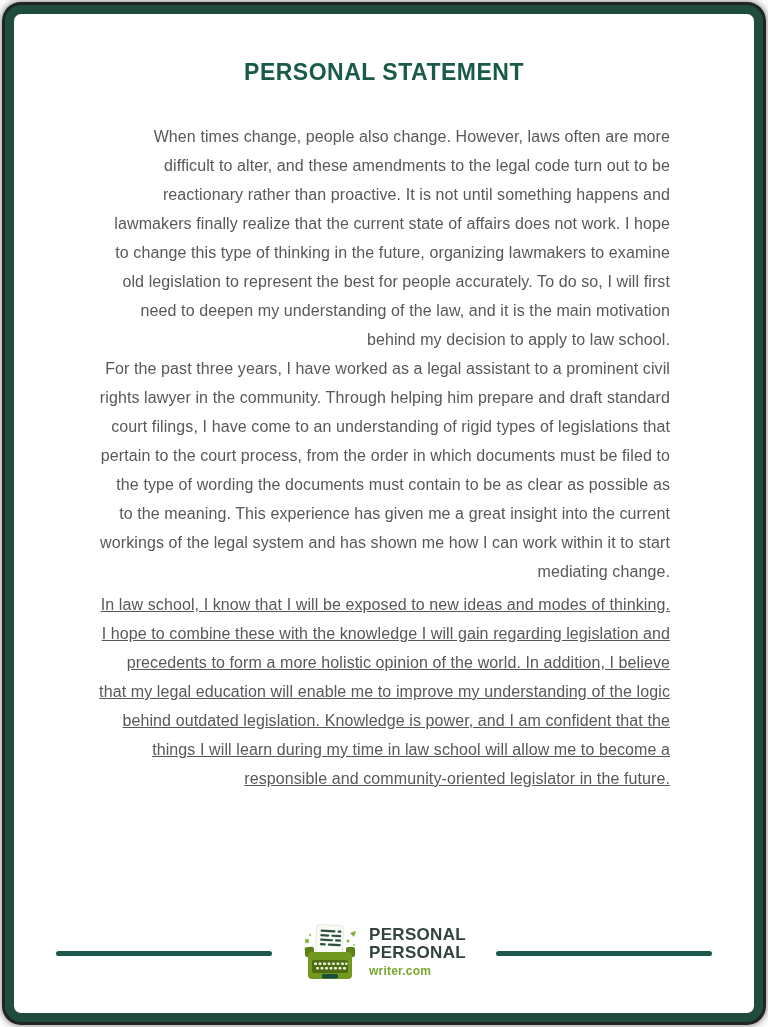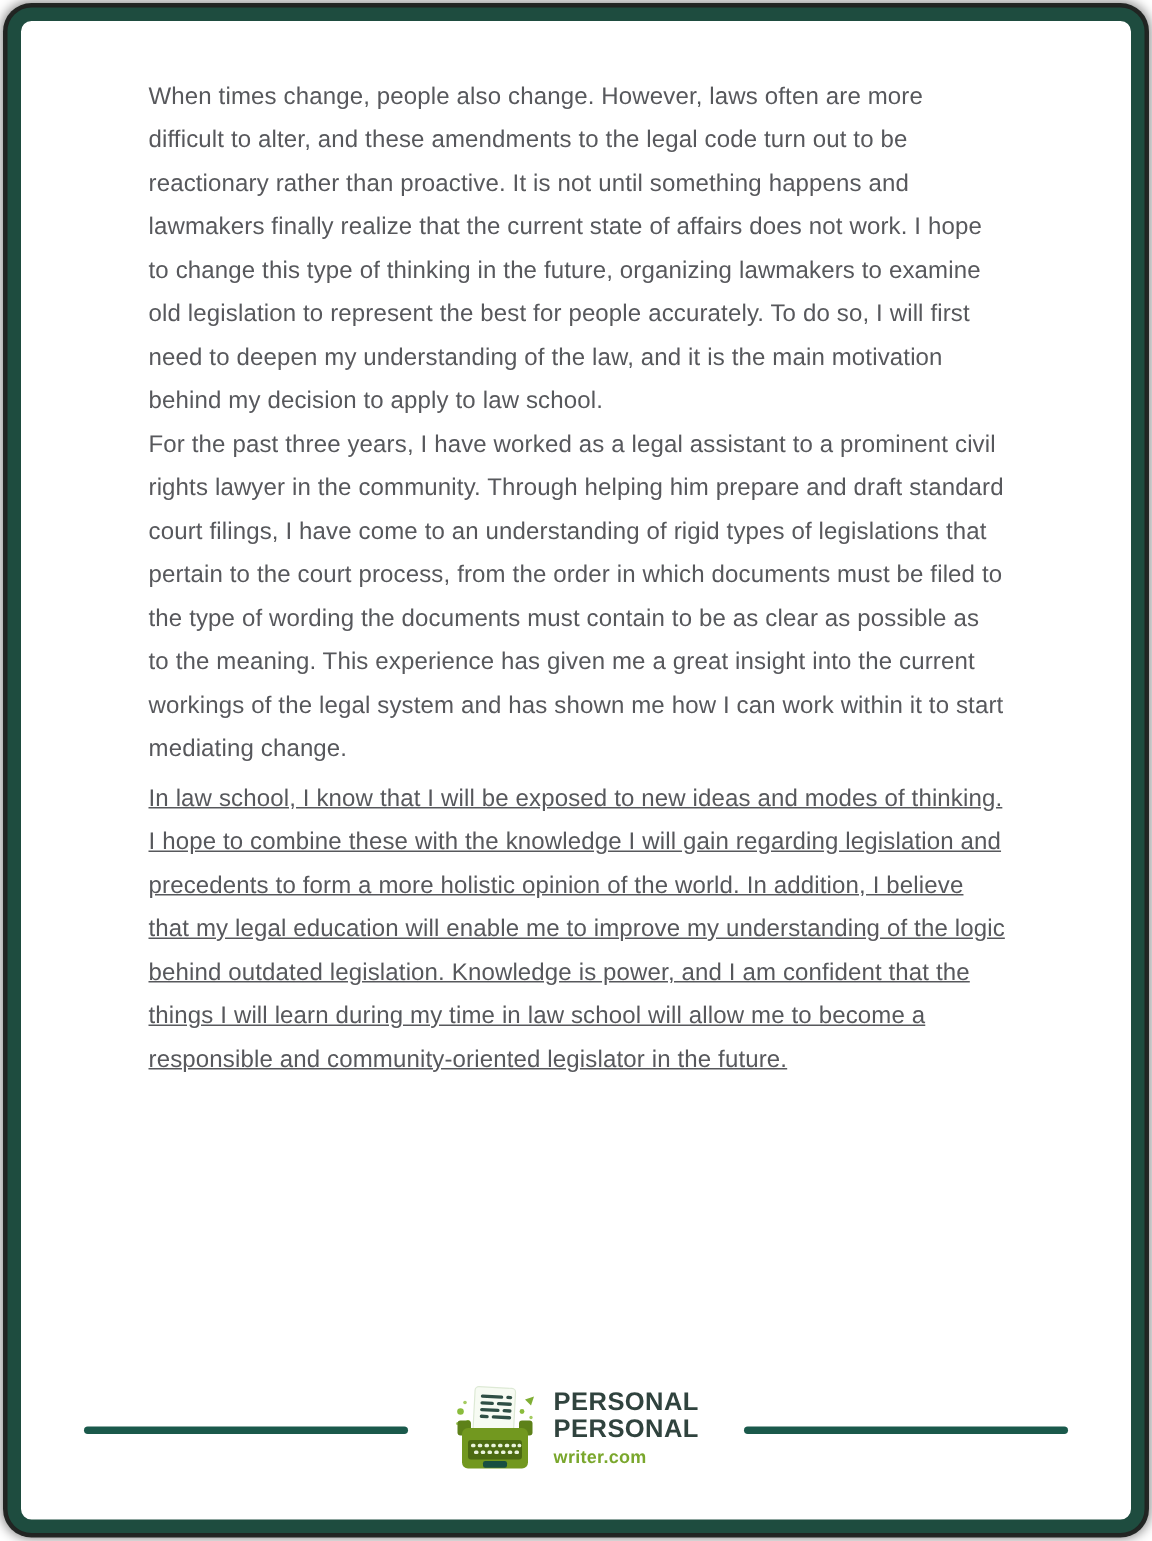--- a/index.html
+++ b/index.html
@@ -26,20 +26,21 @@
     font-size: 23px;
     line-height: 45px;
     letter-spacing: 0.5px;
   }
   .doc-body {
     margin: 27px 84px 0 85px;
     color: #57585c;
     font-size: 16px;
     line-height: 29px;
     letter-spacing: 0.1px;
+    text-align: right;
   }
   .doc-body p { margin: 0; }
   .doc-body p.new-paragraph { margin-top: 4px; text-decoration: underline; }
   .footer {
     position: absolute;
     left: 0; right: 0;
     bottom: 24px;
     height: 72px;
     display: flex;
     align-items: center;
@@ -80,20 +81,21 @@
     line-height: 19px;
     letter-spacing: 0.2px;
   }
 </style>
 </head>
 <body>
 
 <div class="frame">
 
   <div class="doc-title">
+    <div>PERSONAL STATEMENT</div>
   </div>
 
   <div class="doc-body">
     <p>When times change, people also change. However, laws often are more difficult to alter, and these amendments to the legal code turn out to be reactionary rather than proactive. It is not until something happens and lawmakers finally realize that the current state of affairs does not work. I hope to change this type of thinking in the future, organizing lawmakers to examine old legislation to represent the best for people accurately. To do so, I will first need to deepen my understanding of the law, and it is the main motivation behind my decision to apply to law school.</p>
     <p>For the past three years, I have worked as a legal assistant to a prominent civil rights lawyer in the community. Through helping him prepare and draft standard court filings, I have come to an understanding of rigid types of legislations that pertain to the court process, from the order in which documents must be filed to the type of wording the documents must contain to be as clear as possible as to the meaning. This experience has given me a great insight into the current workings of the legal system and has shown me how I can work within it to start mediating change.</p>
     <p class="new-paragraph">In law school, I know that I will be exposed to new ideas and modes of thinking. I hope to combine these with the knowledge I will gain regarding legislation and precedents to form a more holistic opinion of the world. In addition, I believe that my legal education will enable me to improve my understanding of the logic behind outdated legislation. Knowledge is power, and I am confident that the things I will learn during my time in law school will allow me to become a responsible and community-oriented legislator in the future.</p>
   </div>
 
   <div class="footer">
     <div class="divider left"></div>

